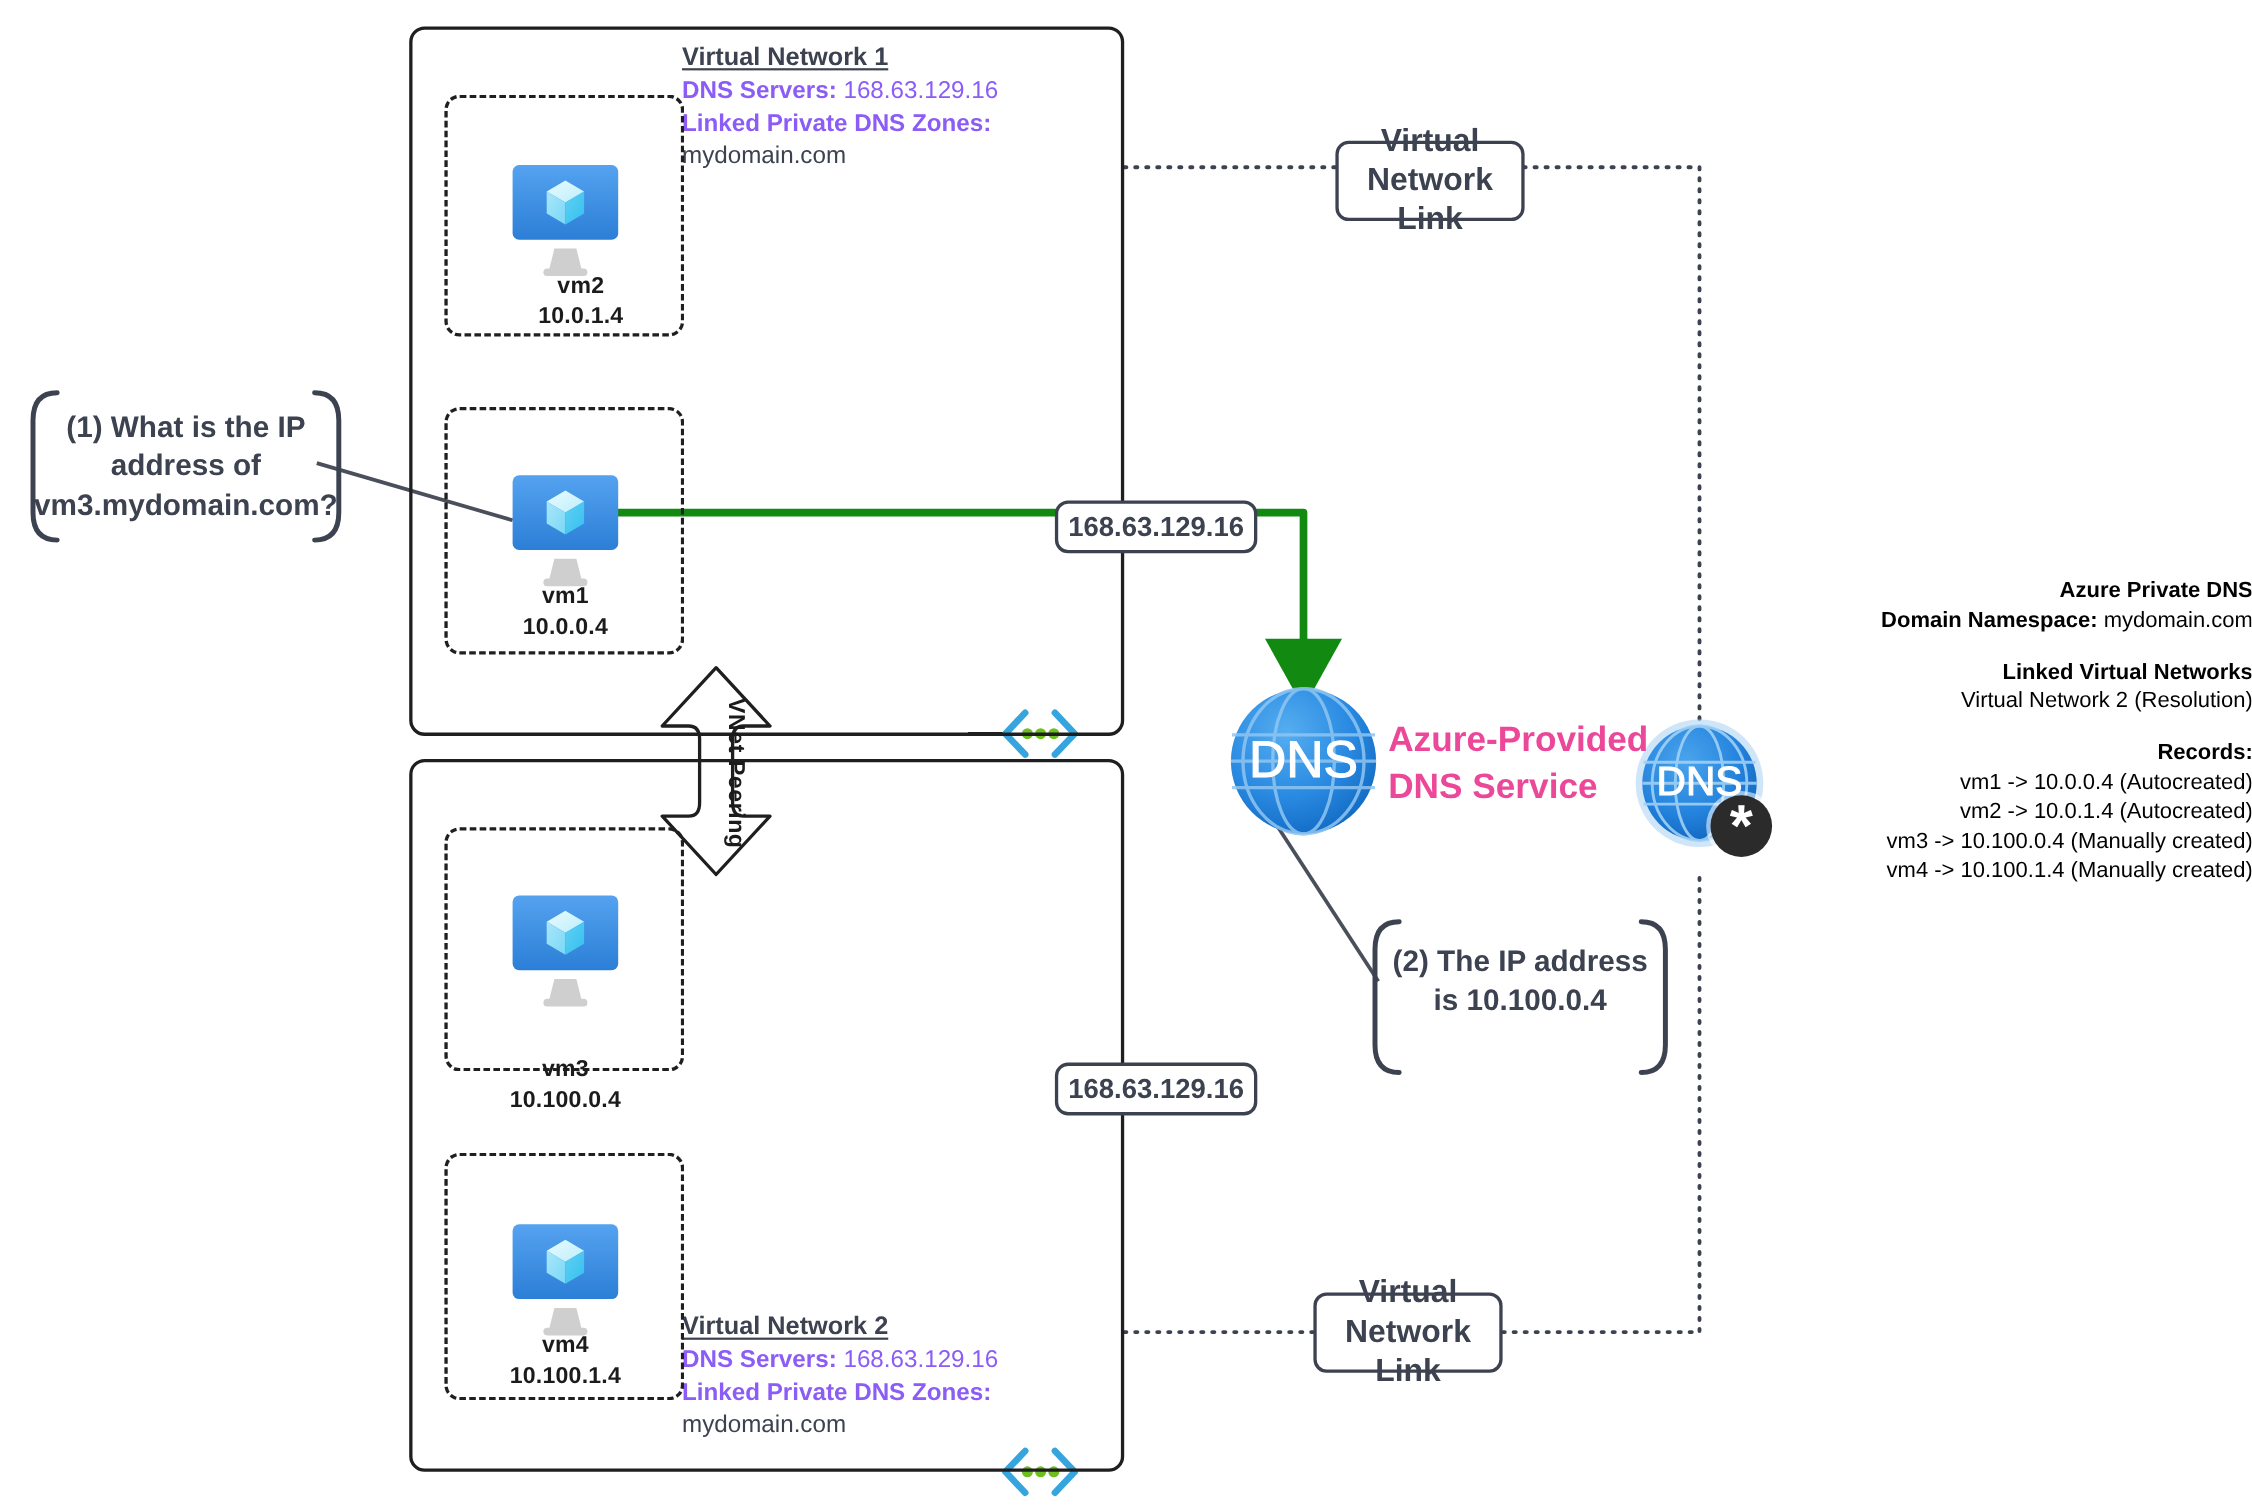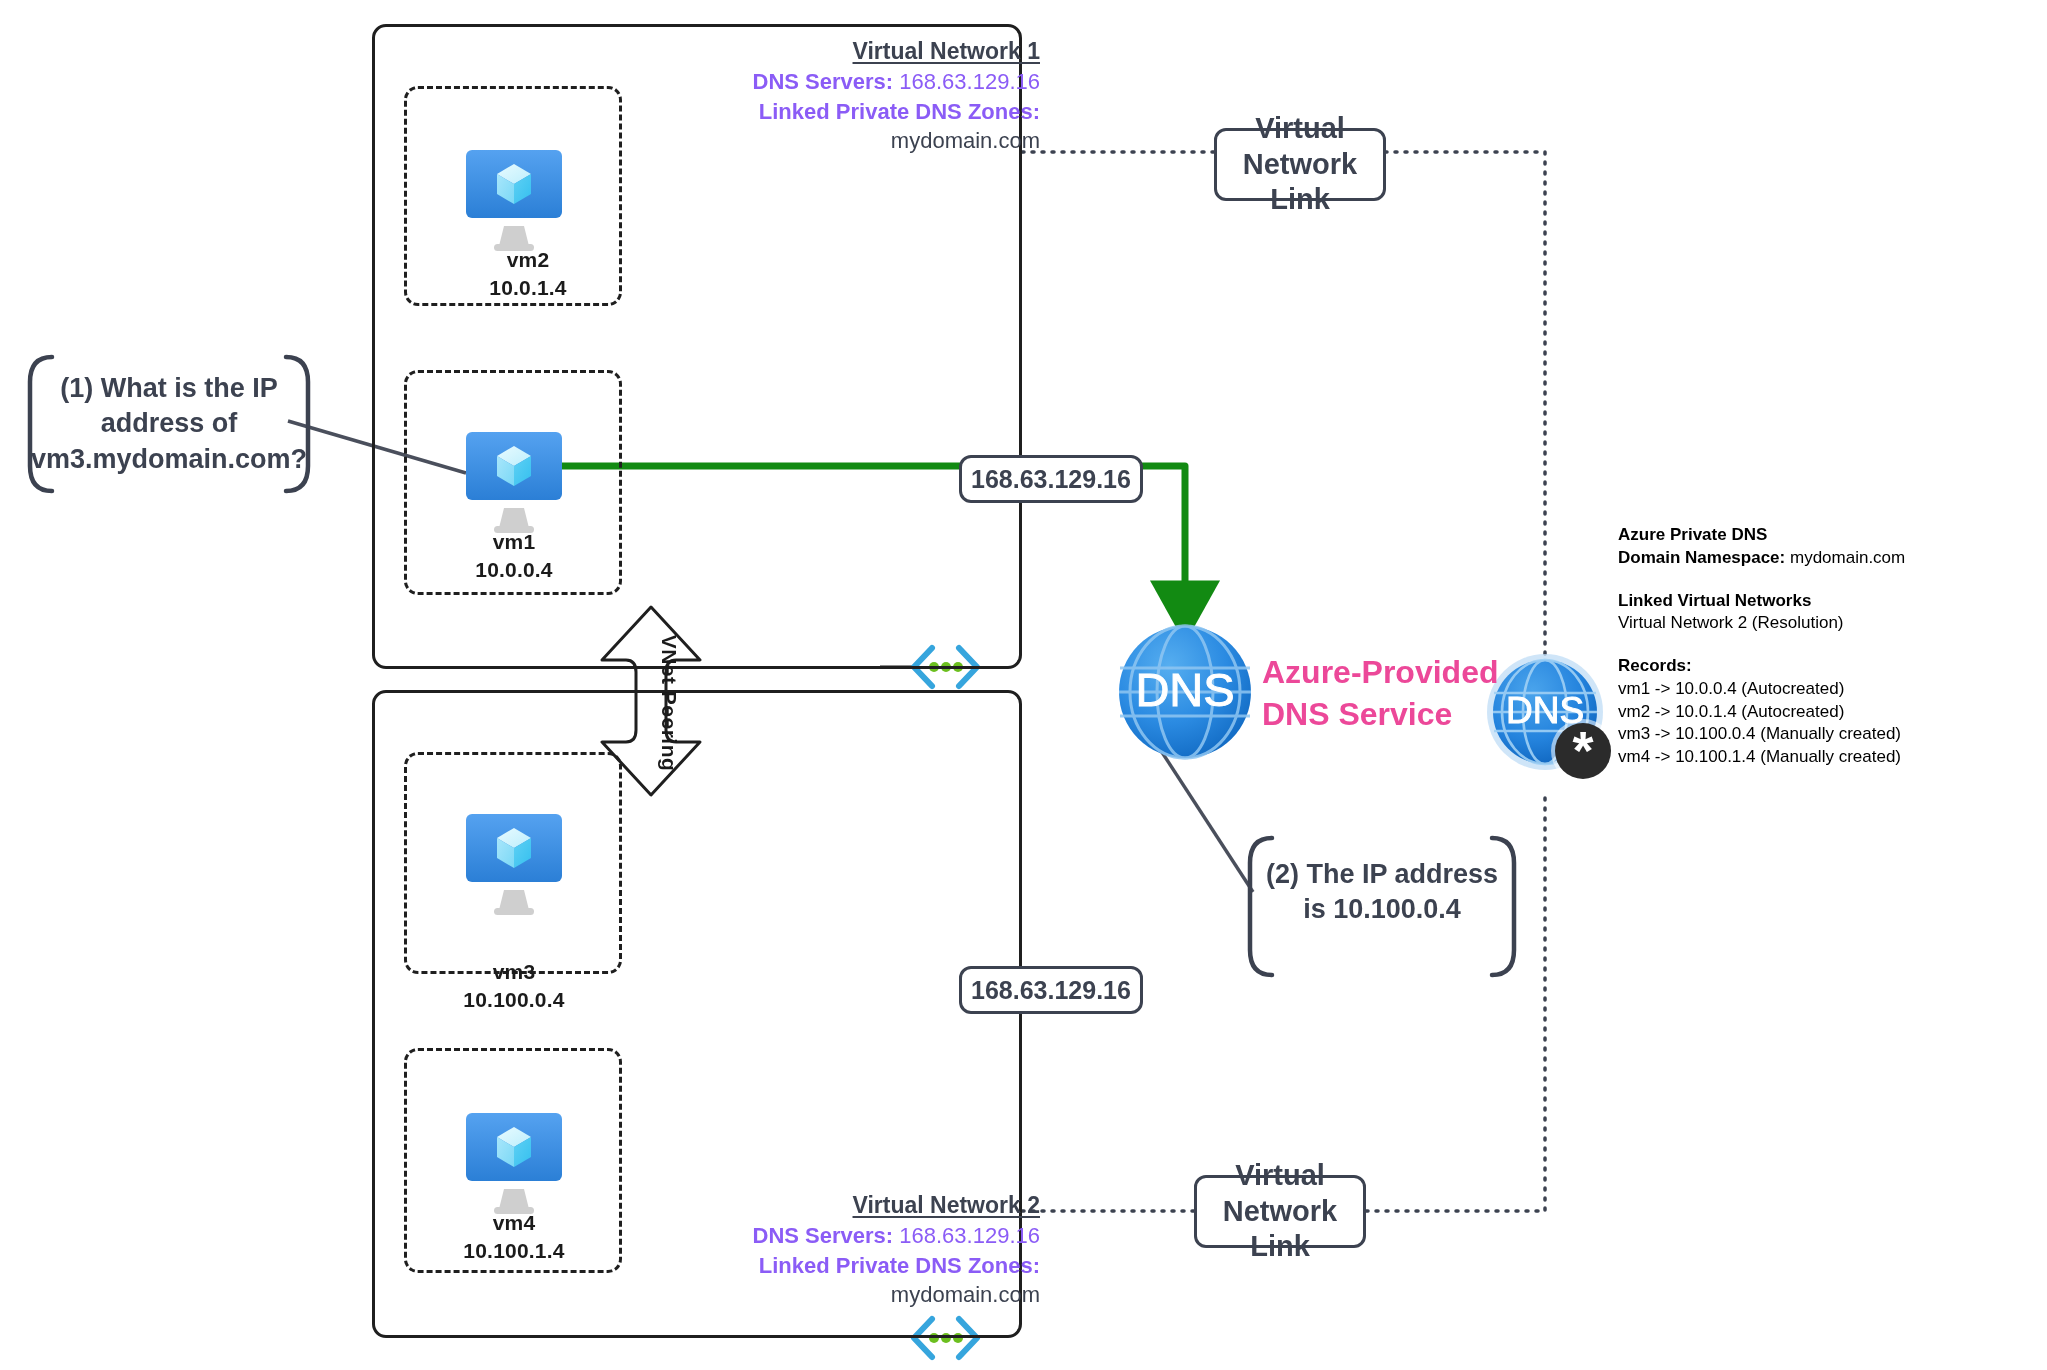--- a/index.html
+++ b/index.html
@@ -56,21 +56,21 @@
     font-weight: bold;
     color: #1b1b1b;
     line-height: 1.32;
     margin-top: 6px;
     letter-spacing: 0.2px;
   }
 
   
   .vnet-title-block {
     position: absolute;
-    text-align: right;
+    text-align: left;
     line-height: 1.35;
     width: 420px;
   }
   .vnet-title {
     font-size: 23px;
     font-weight: bold;
     color: #3c4250;
     text-decoration: underline;
     text-underline-offset: 3px;
   }
@@ -114,23 +114,24 @@
     font-size: 27px;
     line-height: 1.3;
     box-sizing: border-box;
   }
   .callout .callout-text { position: relative; z-index: 2; }
 
   
   .info-panel {
     position: absolute;
     color: #000000;
-    font-size: 17px;
+    font-size: 20px;
     line-height: 1.34;
     width: 430px;
+    text-align: right;
   }
   .info-panel .bold { font-weight: bold; }
   .info-panel .gap { height: 20px; }
 
   
   .dns-service-label {
     position: absolute;
     font-size: 32px;
     font-weight: bold;
     color: #ec4899;

